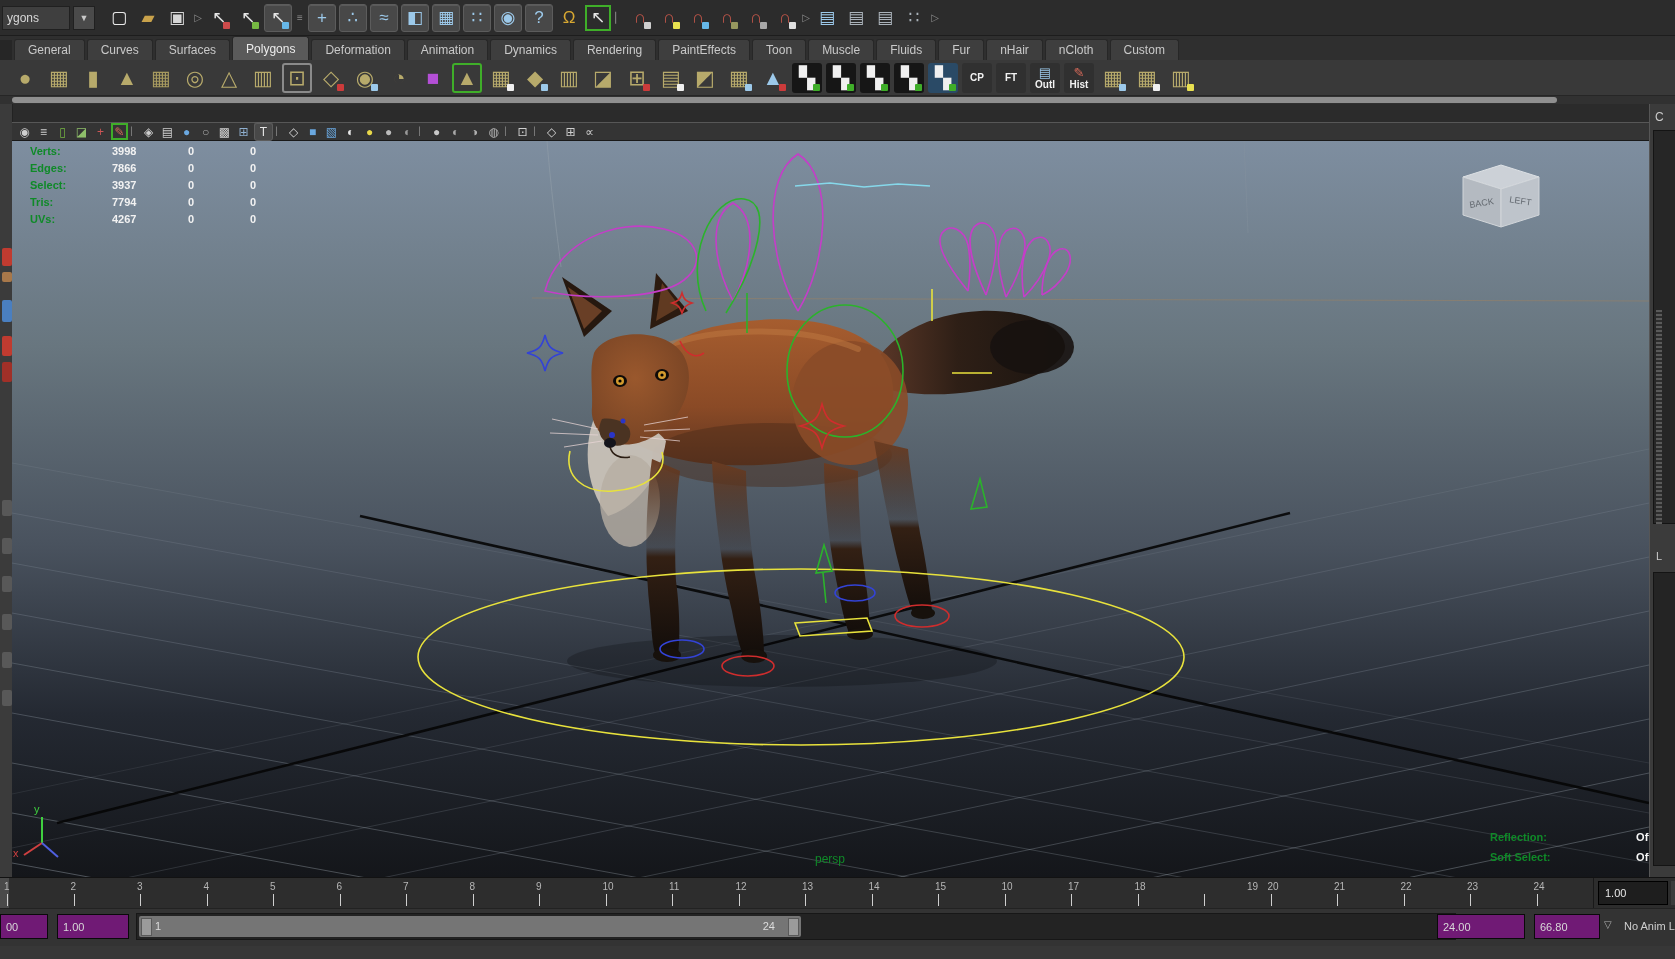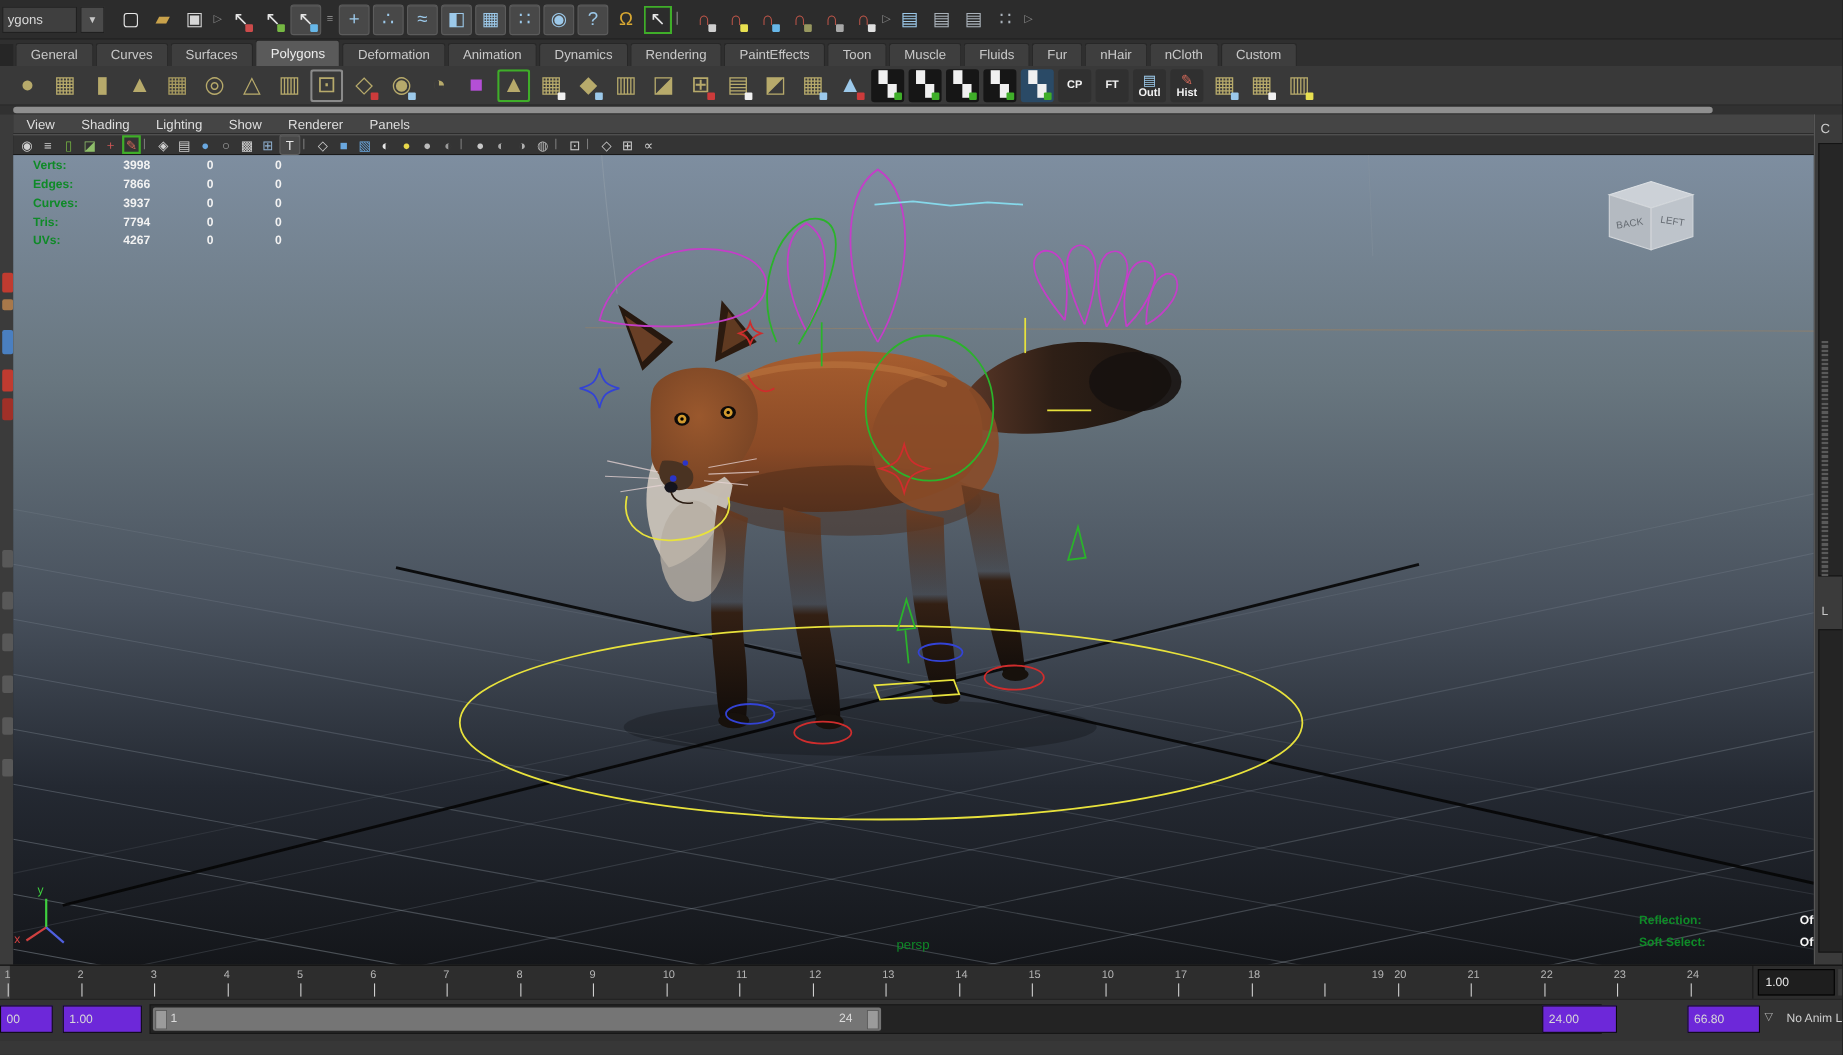--- a/index.html
+++ b/index.html
@@ -92,21 +92,21 @@
   .playhead{position:absolute;left:0;top:0;width:9px;height:31px;background:rgba(130,130,130,.35)}
   .num{position:absolute;top:3px;font-size:10px;color:#b6b6b6}
   .tick{position:absolute;top:16px;width:1px;height:12px;background:#cfcfcf}
   .timefield{position:absolute;left:1598px;top:3px;width:70px;height:24px;background:#1e1e1e;
       border:1px solid #000;color:#e8e8e8;font-size:11px;display:flex;align-items:center;
       padding-left:6px;box-sizing:border-box}
   .transport-frag{position:absolute;left:1671px;top:3px;width:4px;height:24px;background:#3c3c3c}
 
   
   .range{position:absolute;left:0;top:908px;width:1675px;height:37px;background:#333;border-top:1px solid #222}
-  .rfield{position:absolute;top:5px;height:25px;background:#6d28d9;border:1px solid #0a0a0a;
+  .rfield{position:absolute;top:5px;height:25px;background:#701a75;border:1px solid #0a0a0a;
       color:#d8d8d8;font-size:11px;display:flex;align-items:center;padding-left:5px;box-sizing:border-box}
   .rtrack{position:absolute;left:136px;top:4px;width:1320px;height:27px;background:#232323;
       border:1px solid #171717;box-sizing:border-box}
   .rbar{position:absolute;left:2px;top:2px;width:662px;height:21px;background:#757575;border-radius:2px}
   .rhandle{position:absolute;top:2px;width:9px;height:16px;background:#9b9b9b;border:1px solid #5a5a5a}
   .rlabel{position:absolute;top:4px;font-size:11px;color:#dcdcdc}
   .layer-arrow{position:absolute;left:1604px;top:10px;color:#b0b0b0;font-size:10px}
   .layer-label{position:absolute;left:1624px;top:11px;color:#cfcfcf;font-size:11px;white-space:nowrap}
 
   
@@ -386,28 +386,20 @@
       <div class="frag" style="top:258px;height:20px;background:#a03028"></div>
       <div class="frag" style="top:396px;height:16px;background:#585858"></div>
       <div class="frag" style="top:434px;height:16px;background:#585858"></div>
       <div class="frag" style="top:472px;height:16px;background:#585858"></div>
       <div class="frag" style="top:510px;height:16px;background:#585858"></div>
       <div class="frag" style="top:548px;height:16px;background:#585858"></div>
       <div class="frag" style="top:586px;height:16px;background:#585858"></div>
     </div>
 
     <div class="panel">
-      <div class="pmenu" id="panel-menus">
-          <span>View</span>
-          <span>Shading</span>
-          <span>Lighting</span>
-          <span>Show</span>
-          <span>Renderer</span>
-          <span>Panels</span>
-        </div>
       <div class="ptool" id="panel-toolbar">
           <span class="icon" style="--c: #cfcfcf;">
             <i class="g">◉</i>
           </span>
           <span class="icon" style="--c: #cfcfcf;">
             <i class="g">≡</i>
           </span>
           <span class="icon" style="--c: #76b843;">
             <i class="g">▯</i>
           </span>
@@ -645,21 +637,21 @@
 
         <div class="counts" id="hud-counts">
             <span class="lab">Verts:</span>
             <span class="val">3998</span>
             <span class="val">0</span>
             <span class="val">0</span>
             <span class="lab">Edges:</span>
             <span class="val">7866</span>
             <span class="val">0</span>
             <span class="val">0</span>
-            <span class="lab">Curves:</span>
+            <span class="lab">Select:</span>
             <span class="val">3937</span>
             <span class="val">0</span>
             <span class="val">0</span>
             <span class="lab">Tris:</span>
             <span class="val">7794</span>
             <span class="val">0</span>
             <span class="val">0</span>
             <span class="lab">UVs:</span>
             <span class="val">4267</span>
             <span class="val">0</span>
@@ -764,21 +756,21 @@
       <span>1.00</span>
     </div>
     <div class="rtrack">
       <div class="rbar">
         <div class="rhandle" style="left:2px"></div>
         <span class="rlabel" style="left:16px">1</span>
         <span class="rlabel" style="right:26px">24</span>
         <div class="rhandle" style="right:2px"></div>
       </div>
     </div>
-    <div class="rfield" style="left:1402px;width:68px">
+    <div class="rfield" style="left:1437px;width:88px">
       <span>24.00</span>
     </div>
     <div class="rfield" style="left:1534px;width:66px">
       <span>66.80</span>
     </div>
     <span class="layer-arrow">▽</span>
     <span class="layer-label">No Anim La</span>
   </div>
 
 </div>

